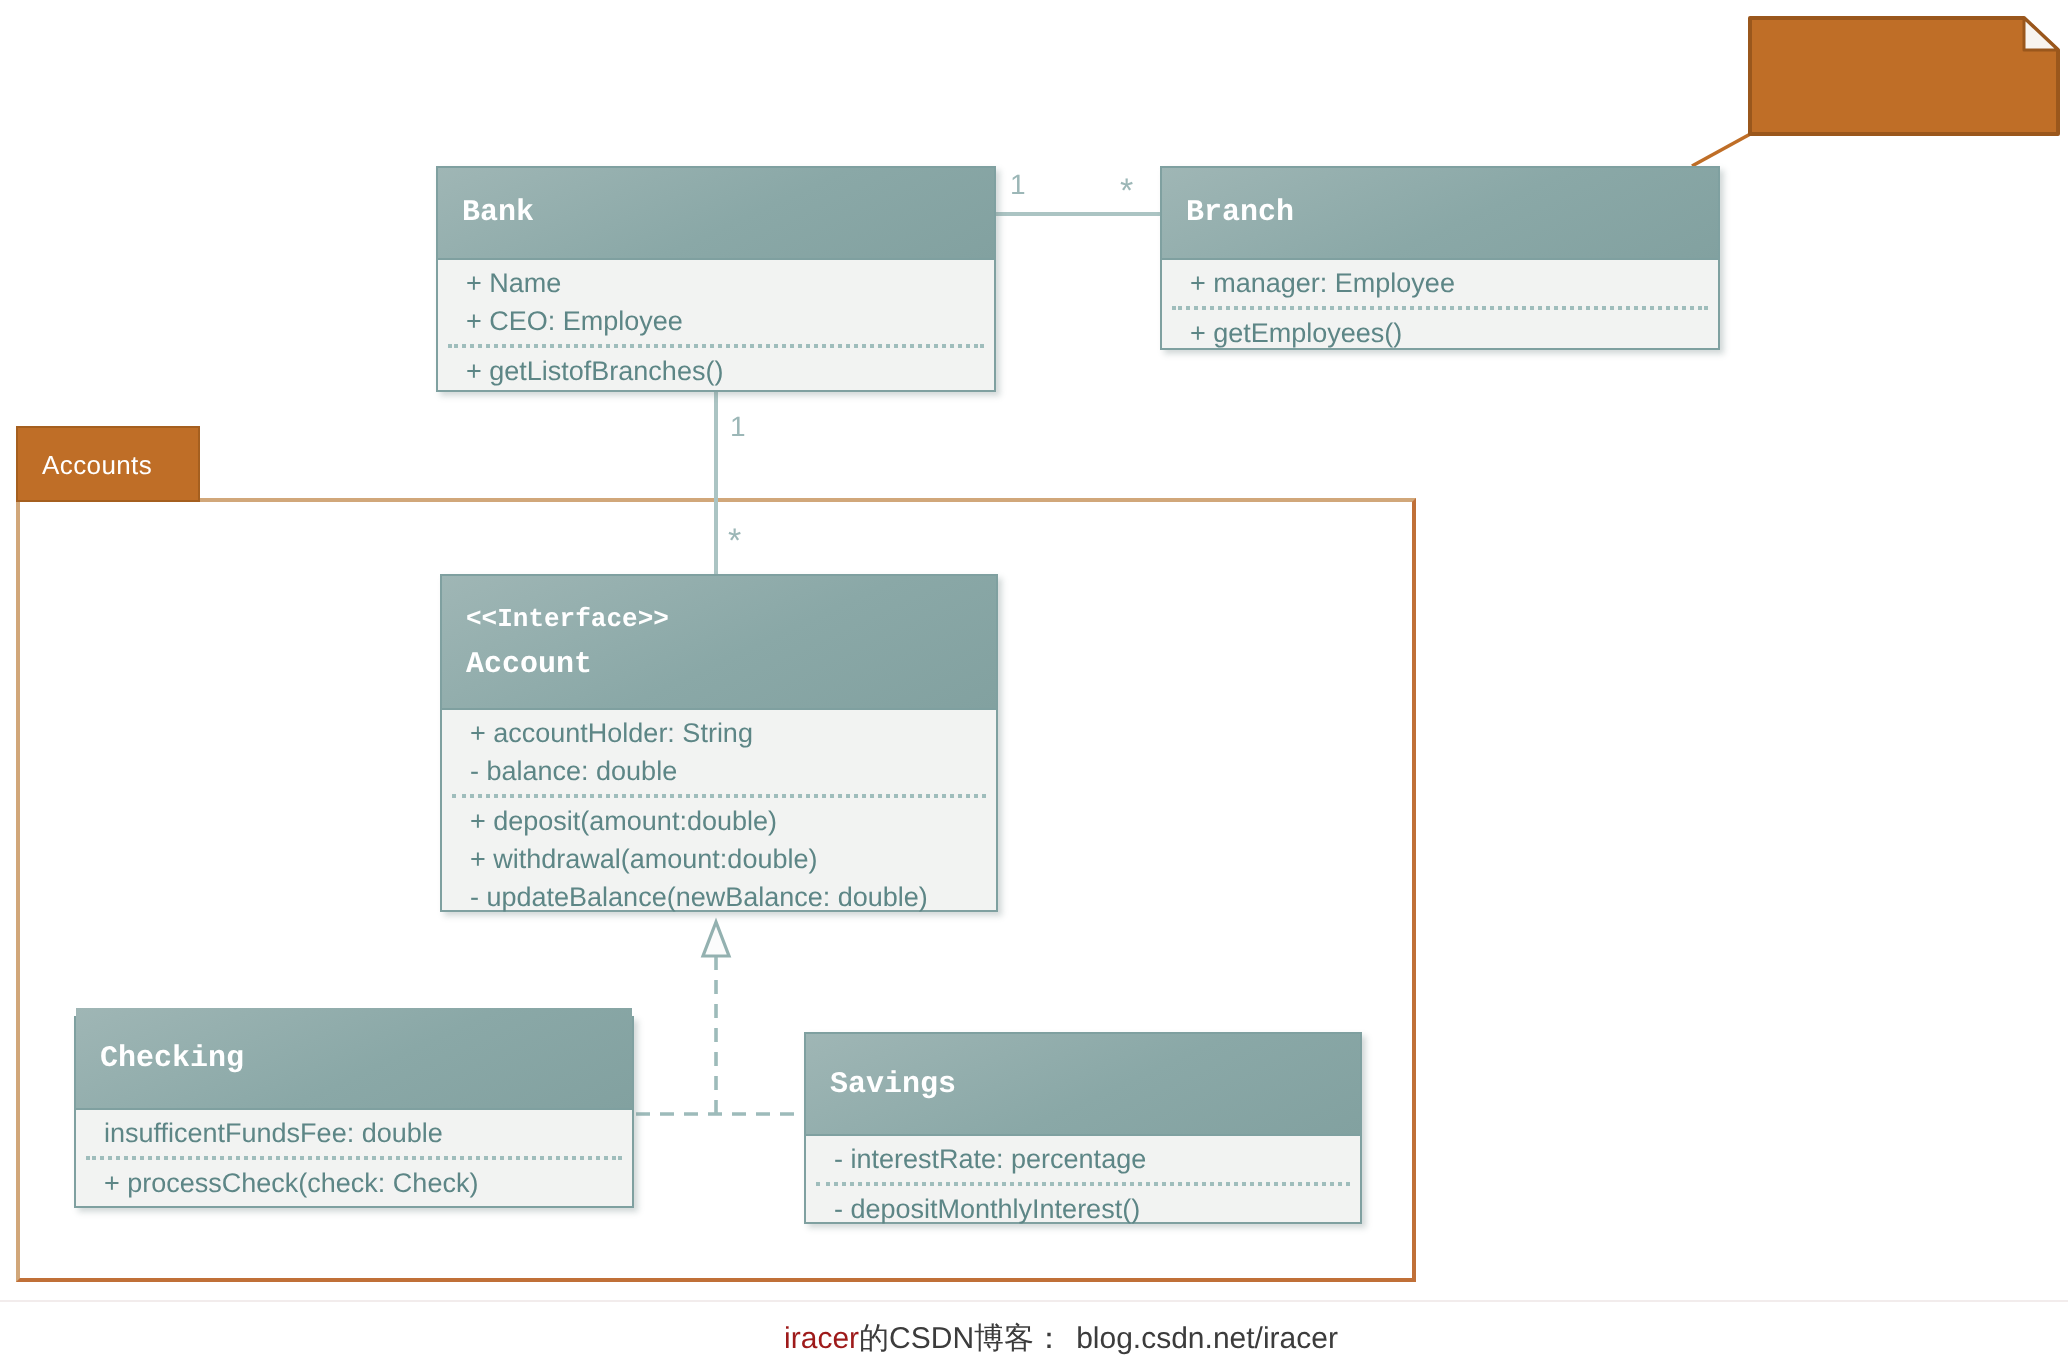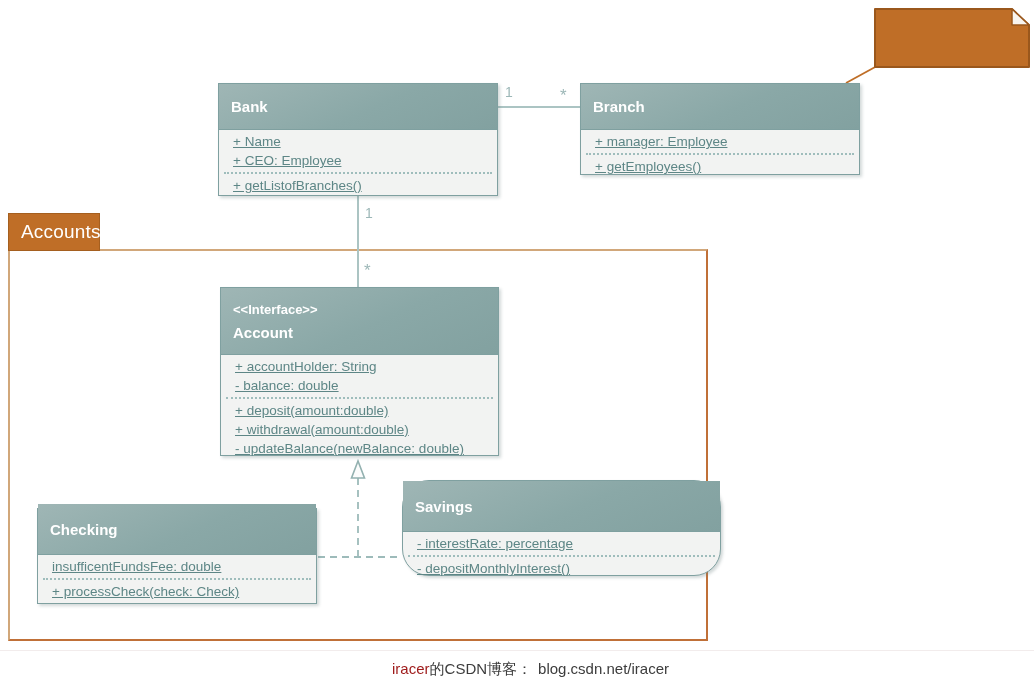--- a/index.html
+++ b/index.html
@@ -12,57 +12,57 @@
   
   #accounts-frame {
     position:absolute; left:8px; top:249px; width:700px; height:392px;
     border-top:2px solid #d1a77a; border-left:2px solid #d1a77a;
     border-right:2px solid #c07038; border-bottom:2px solid #c07038;
     z-index:1; background:transparent;
   }
   #accounts-tab {
     position:absolute; left:8px; top:213px; width:92px; height:38px;
     background:#bf6e27; border:1px solid #a55f1f;
-    color:#ffffff; font-size:19px; display:flex; align-items:center; padding-left:12px;
+    color:#ffffff; font-size:13px; display:flex; align-items:center; padding-left:12px;
     z-index:2; letter-spacing:.2px;
   }
 
   
   #connectors { position:absolute; left:0; top:0; width:1034px; height:685px; z-index:5; pointer-events:none; }
   .mult { font-family:"Liberation Sans", sans-serif; fill:#9cb7b7; }
 
   
   .uml-class {
     position:absolute; z-index:10; display:flex; flex-direction:column;
     border:1px solid #7fa0a0; background:#f2f3f2;
     box-shadow:2px 2px 3px rgba(110,130,130,.30);
   }
   .uml-header {
     background:linear-gradient(155deg, #9fb6b5 0%, #8aa8a7 55%, #82a1a0 100%);
     color:#ffffff; font-weight:bold; font-size:15px;
     display:flex; flex-direction:column; justify-content:center; gap:7px;
-    padding:16px 12px; border-bottom:1px solid #7fa0a0; flex:0 0 auto;
+    padding:16px 12px; border-bottom:1px solid #7fa0a0; flex:0 0 auto;font-family:Liberation Mono, monospace;
   }
   .uml-stereotype { font-size:13px; font-weight:bold; }
   .uml-body {
     flex:1; display:flex; flex-direction:column; justify-content:center;
-    color:#5d8686; font-size:13.5px; padding:2px 0;text-decoration:underline;
+    color:#5d8686; font-size:13.5px; padding:2px 0;
   }
   .uml-row { line-height:19px; padding:0 14px; white-space:nowrap; }
   .uml-divider { border-top:2px dotted #9fbdbc; margin:2px 5px; }
 
   #class-bank     { left:218px; top:83px;  width:280px; height:113px; }
   #class-bank     .uml-header { height:46px; }
   #class-branch   { left:580px; top:83px;  width:280px; height:92px; }
   #class-branch   .uml-header { height:46px; }
   #class-account  { left:220px; top:287px; width:279px; height:169px;justify-content:space-between; }
   #class-account  .uml-header { height:67px; }
   #class-checking { left:37px;  top:508px; width:280px; height:96px;justify-content:flex-end; }
   #class-checking .uml-header { height:51px; }
-  #class-savings  { left:402px; top:480px; width:319px; height:96px;border-radius:27px; }
+  #class-savings  { left:402px; top:516px; width:279px; height:96px; }
   #class-savings  .uml-header { height:51px; }
 
   
   #note-text {
     position:absolute; left:880px; top:13px; width:148px; z-index:11;
     color:#ffffff; font-size:13px; line-height:17px;
   }
 
   
   #footer {

